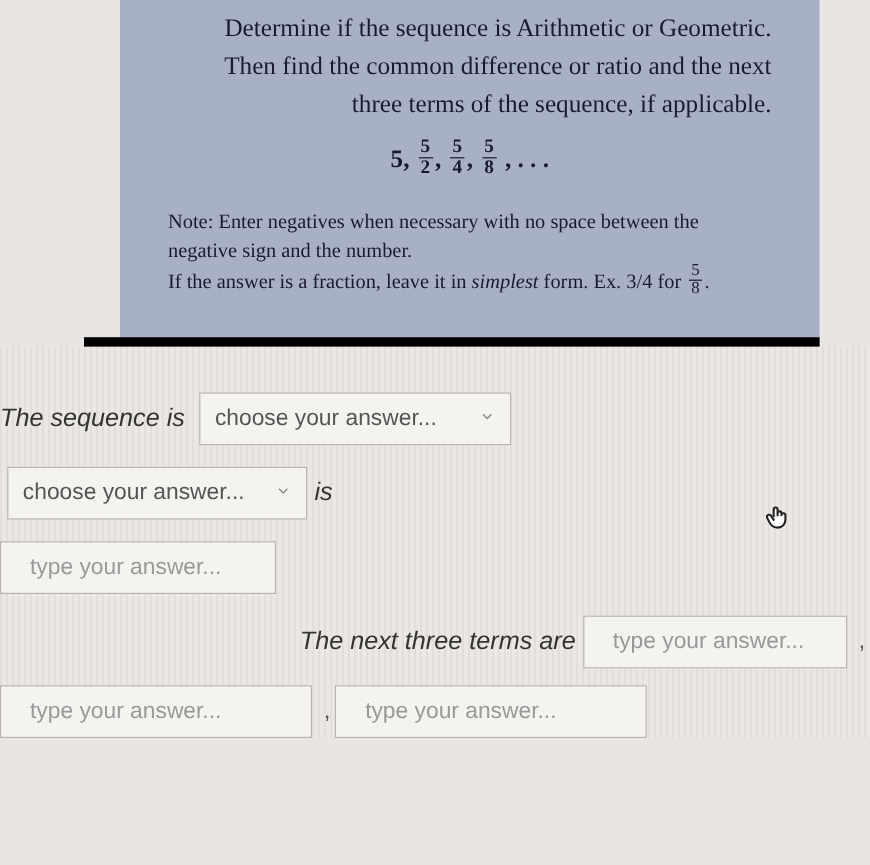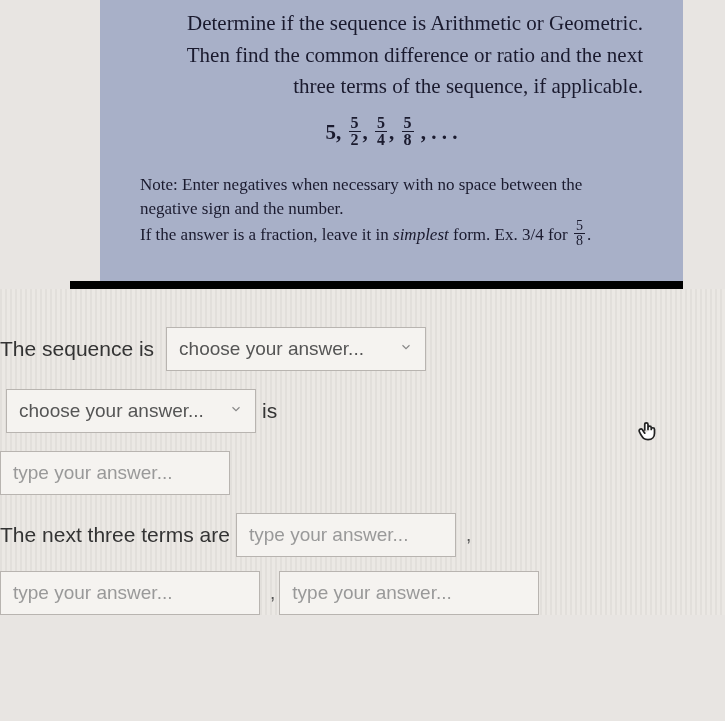--- a/index.html
+++ b/index.html
@@ -64,20 +64,21 @@
       display: flex;
       align-items: center;
       flex-wrap: wrap;
       margin-bottom: 18px;
       padding-left: 0;
     }
     .static-text {
       color: #333;
       margin: 0 6px 0 0;
       white-space: nowrap;
+      font-style: italic;
     }
     .dropdown {
       display: inline-flex;
       align-items: center;
       justify-content: space-between;
       border: 1px solid #b8b4b0;
       background: #f5f3f0;
       color: #555;
       padding: 8px 12px;
       font-size: 19px;
@@ -89,21 +90,21 @@
     }
     .dropdown .chevron {
       color: #888;
       font-size: 16px;
       margin-left: 14px;
     }
     .text-input {
       border: 1px solid #b8b4b0;
       background: #f5f3f0;
       color: #999;
-      padding: 8px 12px;
+      padding: 8px 24px;
       font-size: 19px;
       height: 44px;
       margin: 0 6px 0 0;
       font-family: 'Segoe UI', Arial, sans-serif;
     }
     .text-input::placeholder { color: #999; }
     .input-w1 { width: 230px; }
     .input-w2 { width: 220px; }
     .comma-sep { color: #555; margin: 0 4px; font-size: 19px; }
     .cursor-icon {
@@ -179,21 +180,21 @@
           </svg>
       </span>
     </div>
     <span class="static-text">is</span>
   </div>
 
   <div class="answer-row">
     <input type="text" class="text-input input-w1" placeholder="type your answer..." style="">
   </div>
 
-  <div class="answer-row" style="margin-bottom:14px;">
+  <div class="answer-row" style="margin-bottom:14px;justify-content:flex-end;">
     <span class="static-text">The next three terms are</span>
     <input type="text" class="text-input input-w2" placeholder="type your answer..." style="">
     <span class="comma-sep">,</span>
   </div>
 
   <div class="answer-row">
     <input type="text" class="text-input" style="width: 260px;" placeholder="type your answer...">
     <span class="comma-sep">,</span>
     <input type="text" class="text-input" style="width: 260px;" placeholder="type your answer...">
   </div>

